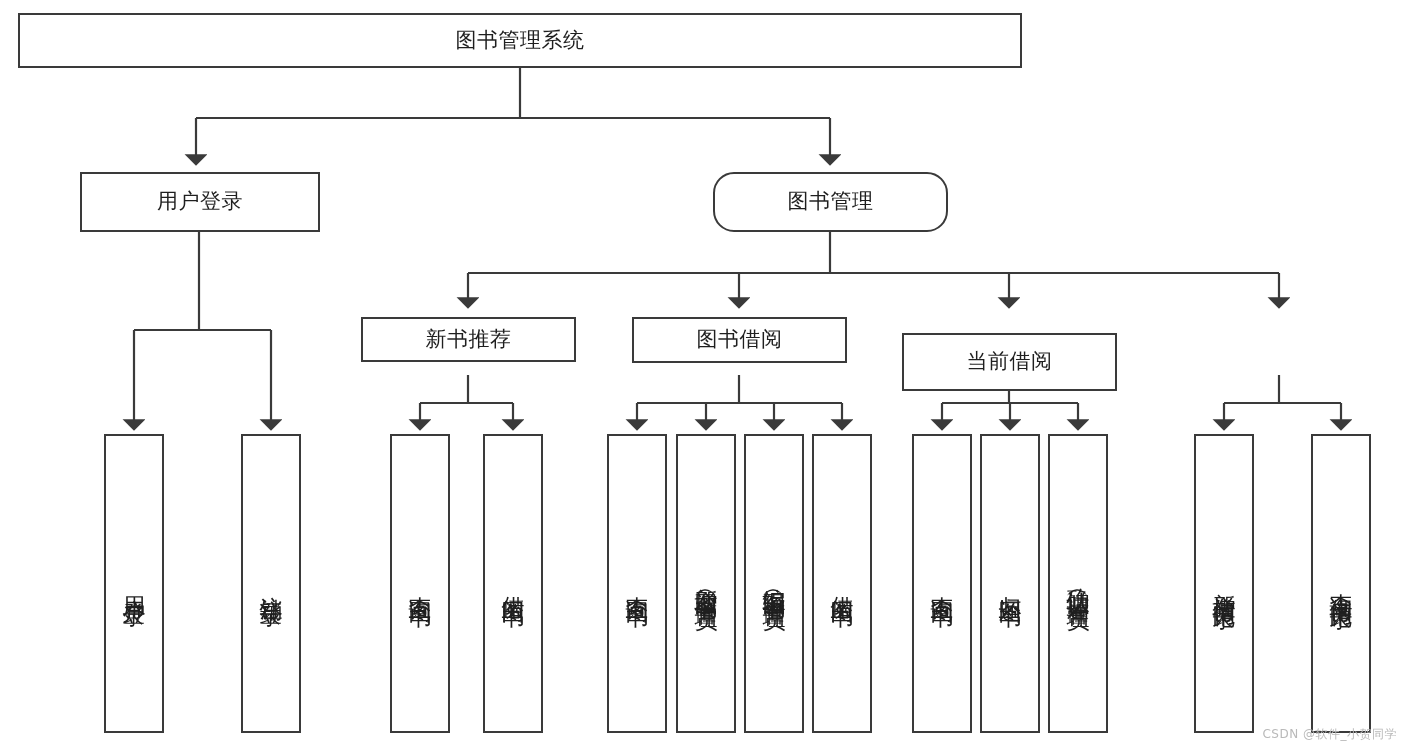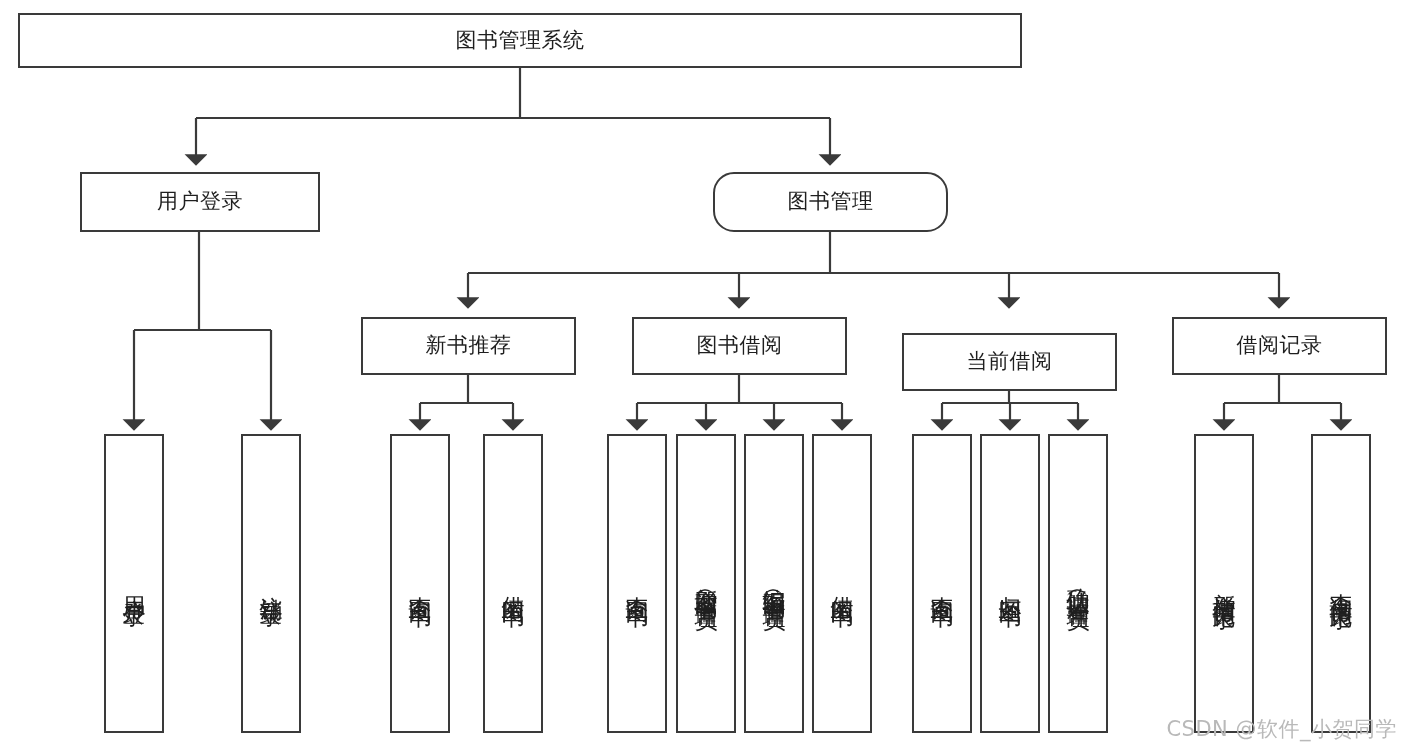--- a/index.html
+++ b/index.html
@@ -51,21 +51,21 @@
     font-size:23px;
     letter-spacing:3px;
     line-height:1;
     white-space:normal;
     max-height:270px;
   }
   .watermark{
     position:absolute;
     right:8px;
     bottom:4px;
-    font-size:21px;
+    font-size:12px;
     color:#b9b9b9;
     z-index:3;
     white-space:nowrap;
     letter-spacing:0.5px;
   }
 </style>
 </head>
 <body>
 
 <div id="canvas">
@@ -124,31 +124,28 @@
     <span class="label">图书管理系统</span>
   </div>
 
   <div class="node" style="left:80px; top:172px; width:240px; height:60px;">
     <span class="label">用户登录</span>
   </div>
   <div class="node" style="left:713px; top:172px; width:235px; height:60px;border-radius:21px;">
     <span class="label">图书管理</span>
   </div>
 
-  <div class="node" style="left:361px; top:317px; width:215px; height:58px;justify-content:center;">
+  <div class="node" style="left:361px; top:317px; width:215px; height:45px;justify-content:center;">
     <span class="label">新书推荐</span>
   </div>
-  <div class="node" style="left:632px; top:317px; width:215px; height:58px;">
+  <div class="node" style="left:632px; top:317px; width:215px; height:46px;">
     <span class="label">图书借阅</span>
   </div>
   <div class="node" style="left:902px; top:333px; width:215px; height:58px;">
     <span class="label">当前借阅</span>
-  </div>
-  <div class="node" style="left:1172px; top:317px; width:215px; height:58px;">
-    <span class="label">借阅记录</span>
   </div>
 
   <div class="node vertical" style="left:104px; top:434px; width:60px; height:299px;">
     <span class="label">用户登录</span>
   </div>
   <div class="node vertical" style="left:241px; top:434px; width:60px; height:299px;">
     <span class="label">注销登录</span>
   </div>
 
   <div class="node vertical" style="left:390px; top:434px; width:60px; height:299px;">

